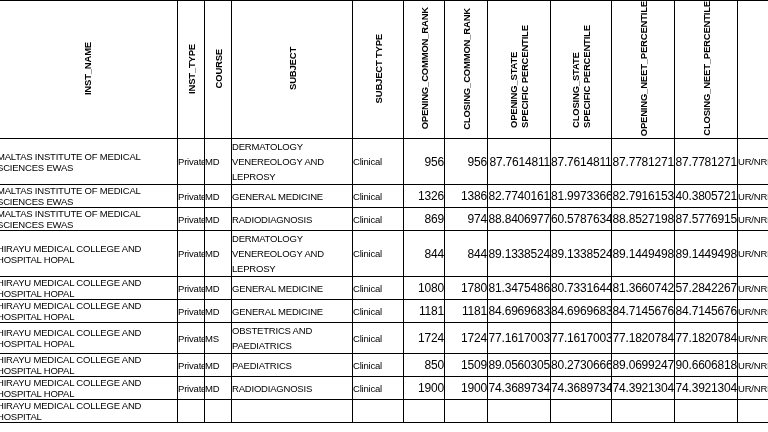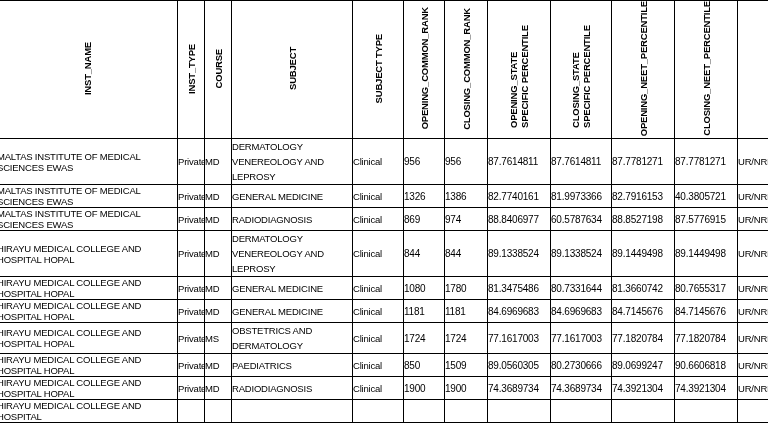--- a/index.html
+++ b/index.html
@@ -95,22 +95,22 @@
     line-height: 15px;
     padding: 1px 1px 1px 2px;
     letter-spacing: -0.2px;
   }
   td.txt {
     font-size: 9.5px;
     padding: 1px 2px;
     letter-spacing: -0.2px;
   }
   td.num {
-    font-size: 10px;
-    text-align: left;
+    font-size: 12px;
+    text-align: right;
     padding: 1px 3px 1px 1px;
     letter-spacing: -0.2px;
   }
   td.numl {
     font-size: 9.5px;
     text-align: left;
     padding: 1px 1px 1px 3px;
     letter-spacing: -0.2px;
   }
   tbody tr { height: 23px; }
@@ -206,21 +206,21 @@
           <td class="inst">HIRAYU MEDICAL COLLEGE AND HOSPITAL HOPAL</td>
           <td class="txt">Private</td>
           <td class="txt">MD</td>
           <td class="subject">GENERAL MEDICINE</td>
           <td class="txt">Clinical</td>
           <td class="num">1080</td>
           <td class="num">1780</td>
           <td class="num">81.3475486</td>
           <td class="num">80.7331644</td>
           <td class="num">81.3660742</td>
-          <td class="num">80.7655317</td>
+          <td class="num">57.2842267</td>
           <td class="numl">UR/NRI/OP</td>
 
         </tr>
         <tr>
           <td class="inst">HIRAYU MEDICAL COLLEGE AND HOSPITAL HOPAL</td>
           <td class="txt">Private</td>
           <td class="txt">MD</td>
           <td class="subject">GENERAL MEDICINE</td>
           <td class="txt">Clinical</td>
           <td class="num">1181</td>
@@ -229,21 +229,21 @@
           <td class="num">84.6969683</td>
           <td class="num">84.7145676</td>
           <td class="num">84.7145676</td>
           <td class="numl">UR/NRI/OP</td>
 
         </tr>
         <tr>
           <td class="inst">HIRAYU MEDICAL COLLEGE AND HOSPITAL HOPAL</td>
           <td class="txt">Private</td>
           <td class="txt">MS</td>
-          <td class="subject">OBSTETRICS AND DERMATOLOGY</td>
+          <td class="subject">OBSTETRICS AND PAEDIATRICS</td>
           <td class="txt">Clinical</td>
           <td class="num">1724</td>
           <td class="num">1724</td>
           <td class="num">77.1617003</td>
           <td class="num">77.1617003</td>
           <td class="num">77.1820784</td>
           <td class="num">77.1820784</td>
           <td class="numl">UR/NRI/OP</td>
 
         </tr>

